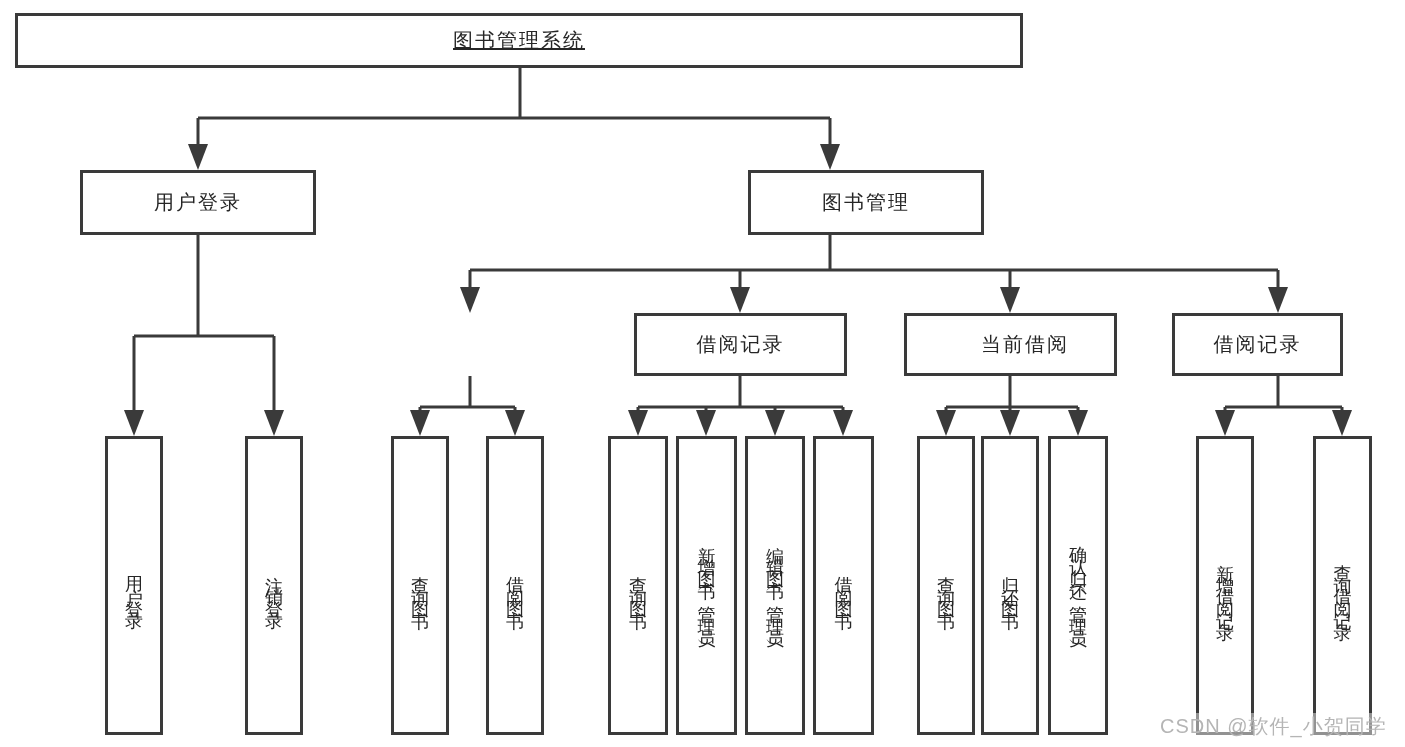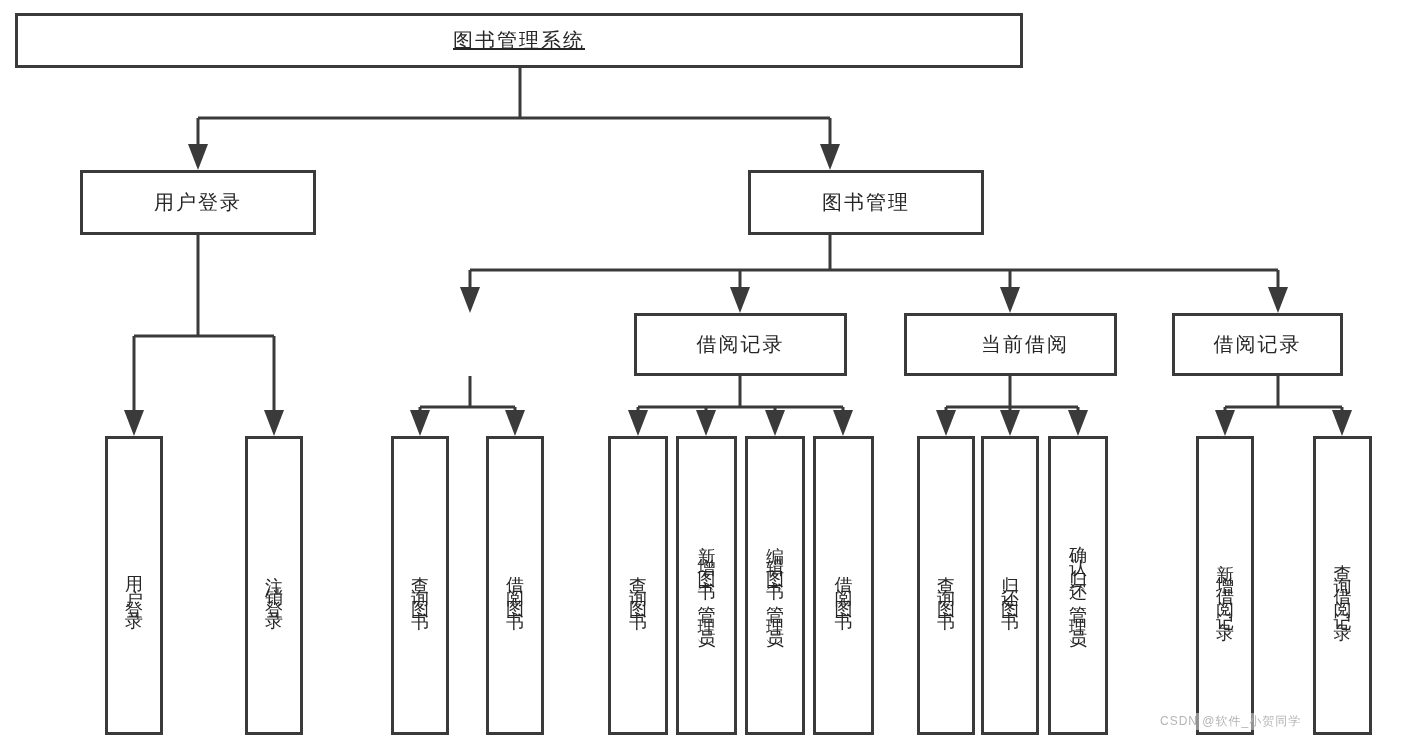--- a/index.html
+++ b/index.html
@@ -41,21 +41,21 @@
     text-orientation:mixed;
     font-size:18px;
     letter-spacing:12px;
     line-height:1;
   }
   .watermark{
     position:absolute;
     left:1160px;
     top:713px;
     z-index:3;
-    font-size:12px;
+    font-size:20px;
     color:var(--watermark);
     background:rgba(255,255,255,0.45);
     white-space:nowrap;
     letter-spacing:1px;
   }
 </style>
 </head>
 <body>
 
 <div id="canvas">

